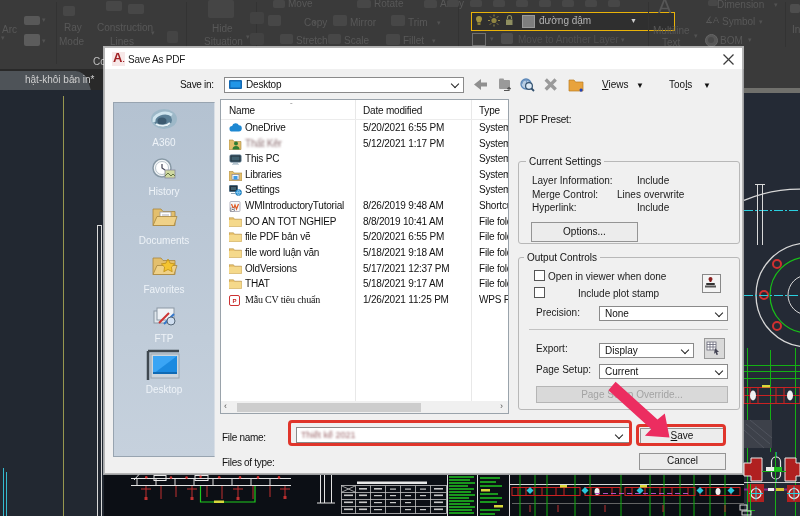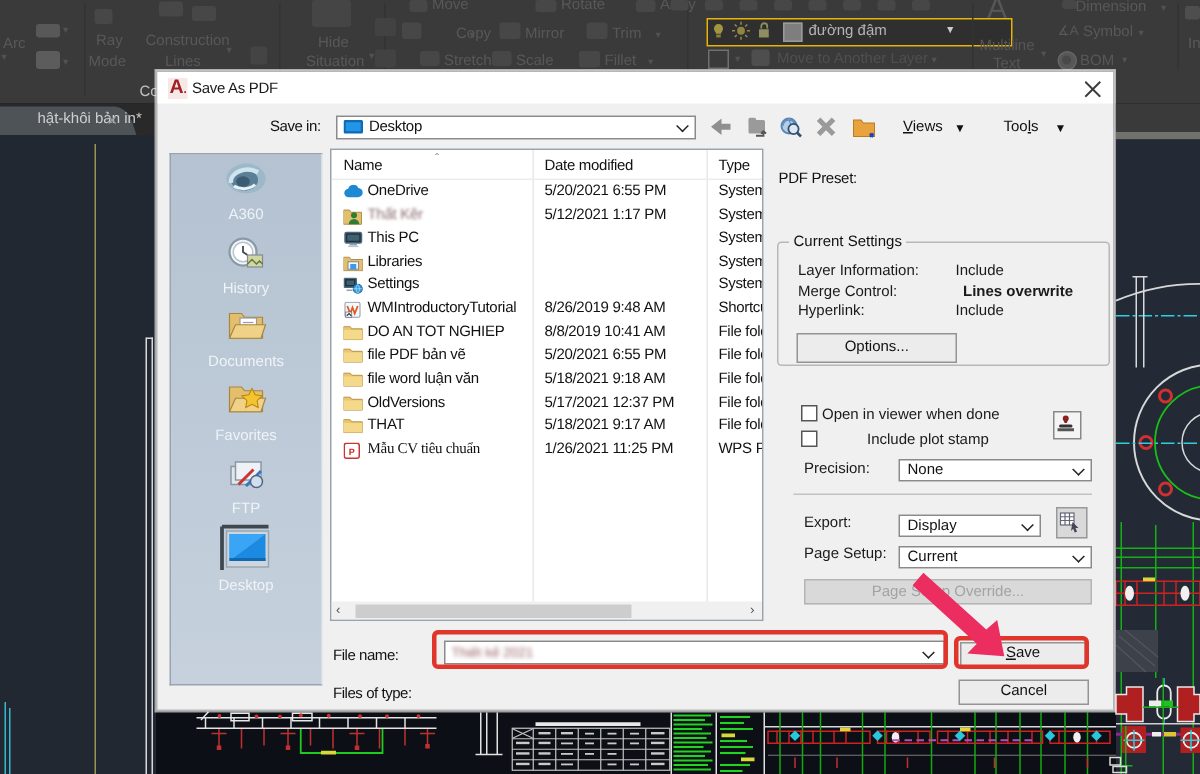--- a/index.html
+++ b/index.html
@@ -638,24 +638,27 @@
   </div>
  </div>
 
  <div class="a" style="left:414px;top:66px;font-size:10px;letter-spacing:-.2px;color:#111;">PDF Preset:</div>
  <fieldset class="a" style="left:413px;top:108px;width:220px;height:86px;border:1px solid #b8b8b8;border-radius:3px;margin:0;padding:0;">
    <legend style="font-size:10px;color:#111;margin-left:7px;padding:0 3px;">Current Settings</legend>
  </fieldset>
  <div class="tt" style="left:427px;top:127px;">Layer Information:</div>
     <div class="tt" style="left:532px;top:127px;">Include</div>
  <div class="tt" style="left:427px;top:140.5px;">Merge Control:</div>
-    <div class="tt" style="left:537px;top:140.5px;font-weight:bold;">Lines overwrite</div>
+    <div class="tt" style="left:512px;top:140.5px;">Lines overwrite</div>
  <div class="tt" style="left:427px;top:154px;">Hyperlink:</div>
     <div class="tt" style="left:532px;top:154px;">Include</div>
  <div class="btn" style="left:426px;top:174px;width:105px;height:18px;line-height:17px;">Options...</div>
+ <fieldset class="a" style="left:413px;top:204px;width:220px;height:156px;border:1px solid #b8b8b8;border-radius:3px;margin:0;padding:0;">
+   <legend style="font-size:10px;color:#111;margin-left:5px;padding:0 3px;">Output Controls</legend>
+ </fieldset>
  <div class="cb" style="left:429px;top:222px;"></div>
  <div class="tt" style="left:443px;top:223px;">Open in viewer when done</div>
  <div class="cb" style="left:429px;top:239px;"></div>
  <div class="tt" style="left:453px;top:240px;margin-left:20px;">Include plot stamp</div>
  <div class="a" style="left:597px;top:226px;width:17px;height:17px;border:1px solid #888;background:#f4f4f4;">
    <svg width="15" height="15">
         <path d="M7.5,2 a2,2 0 0 1 2,2 c0,1.5-1.2,1.7-1.2,3 h-1.6 c0-1.3-1.2-1.5-1.2-3 a2,2 0 0 1 2,-2z" fill="#8a2020"></path>
         <rect x="3" y="8" width="9" height="2" rx="1" fill="#333"></rect>
         <rect x="2" y="10.5" width="11" height="2" fill="#555"></rect>
       </svg>

